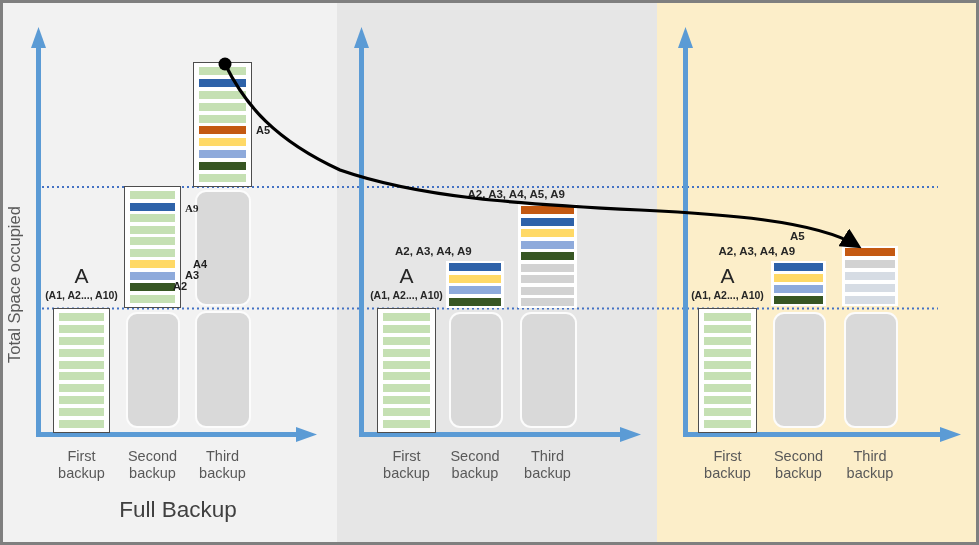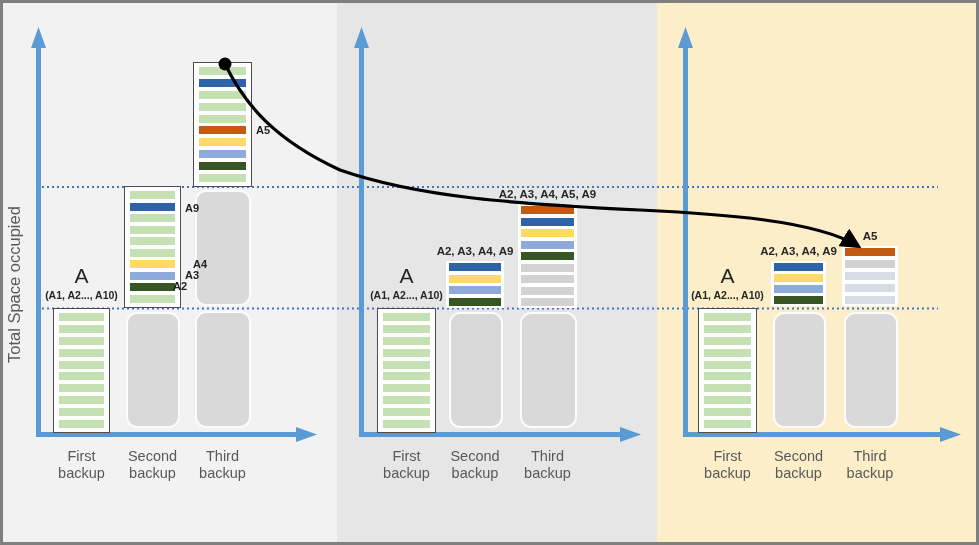--- a/index.html
+++ b/index.html
@@ -55,21 +55,21 @@
   .stripe { height: 8px; width: 100%; }
 
   .side-label {
     position: absolute;
     font-size: 11px; font-weight: 600; color: #1f1f1f; line-height: 14px;
     white-space: nowrap;
   }
   .top-label {
     position: absolute;
     font-size: 11.5px; font-weight: 600; color: #262626;
-    text-align: center; white-space: nowrap;
+    white-space: nowrap;
   }
   .a-label {
     position: absolute;
     font-size: 21px; color: #262626; text-align: center; line-height: 22px;
   }
   .a-sublabel {
     position: absolute;
     font-size: 10.5px; font-weight: 700; color: #262626;
     text-align: center; white-space: nowrap;
   }
@@ -149,21 +149,21 @@
         <div class="stripe" style="background: var(--stripe-darkblue);"></div>
         <div class="stripe" style="background: var(--stripe-green);"></div>
         <div class="stripe" style="background: var(--stripe-green);"></div>
         <div class="stripe" style="background: var(--stripe-green);"></div>
         <div class="stripe" style="background: var(--stripe-green);"></div>
         <div class="stripe" style="background: var(--stripe-yellow);"></div>
         <div class="stripe" style="background: var(--stripe-lightblue);"></div>
         <div class="stripe" style="background: var(--stripe-darkgreen);"></div>
         <div class="stripe" style="background: var(--stripe-green);"></div>
       </div>
-      <div class="side-label" style="left: 185px; top: 200.8px;">A9</div>
+      <div class="side-label" style="left: 185px; top: 200.8px; font-family: Liberation Serif, serif;">A9</div>
       <div class="side-label" style="left: 193px; top: 256.8px;">A4</div>
       <div class="side-label" style="left: 185px; top: 268px;">A3</div>
       <div class="side-label" style="left: 173px; top: 279.2px;">A2</div>
       <div class="bar-box" style="left: 193px; top: 62px; width: 59px; height: 125px;">
         <div class="stripe" style="background: var(--stripe-green);"></div>
         <div class="stripe" style="background: var(--stripe-darkblue);"></div>
         <div class="stripe" style="background: var(--stripe-green);"></div>
         <div class="stripe" style="background: var(--stripe-green);"></div>
         <div class="stripe" style="background: var(--stripe-green);"></div>
         <div class="stripe" style="background: var(--stripe-orange);"></div>
@@ -247,20 +247,21 @@
       <div class="top-label" style="left: 790px; top: 230px; width: 160px;">A5</div>
       <div class="a-label" style="left: 667.5px; top: 265px; width: 120px;">A</div>
       <div class="a-sublabel" style="left: 657.5px; top: 289px; width: 140px;">(A1, A2..., A10)</div>
       <div class="x-label" style="left: 691.5px; top: 448px; width: 72px;">First backup</div>
       <div class="x-label" style="left: 762.5px; top: 448px; width: 72px;">Second backup</div>
       <div class="x-label" style="left: 834px; top: 448px; width: 72px;">Third backup</div>
     </div>
 
   <div id="y-axis-label">Total Space occupied</div>
 
+  <div class="title" id="title-full">Full Backup</div>
 
   <svg id="arrow-layer" viewBox="0 0 979 545">
     <defs>
       <marker id="ah" viewBox="0 0 10 10" refX="8" refY="5" markerWidth="6.5" markerHeight="6.5" orient="auto">
         <path d="M0,0 L10,5 L0,10 Z" style="fill: var(--arrow-black)"></path>
       </marker>
     </defs>
     <circle cx="225" cy="64" r="6.5" style="fill: var(--arrow-black)"></circle>
     <path d="M225,64 C245,105 275,140 340,170 C420,198 520,204 640,210 C720,214 815,220 858,246" style="stroke: var(--arrow-black)" stroke-width="3.2" fill="none" marker-end="url(#ah)"></path>
   </svg>

